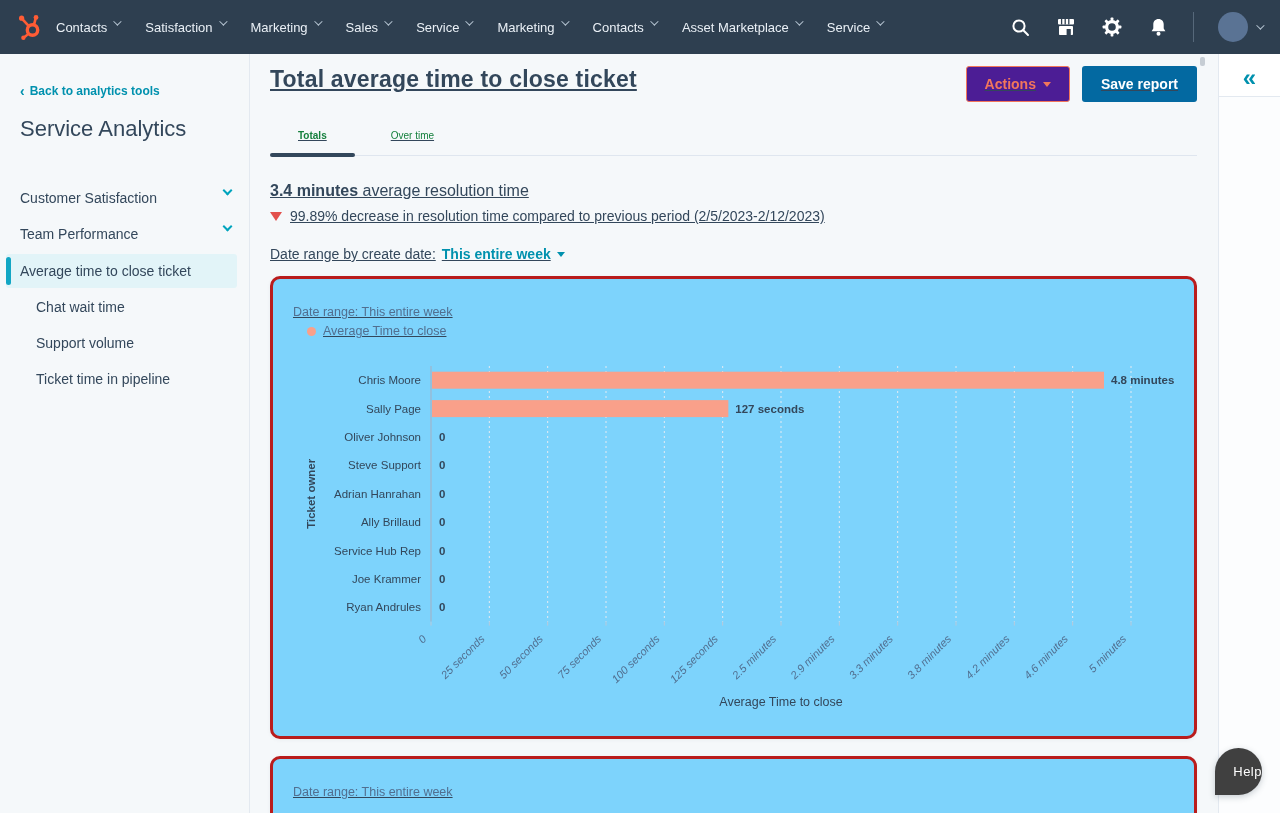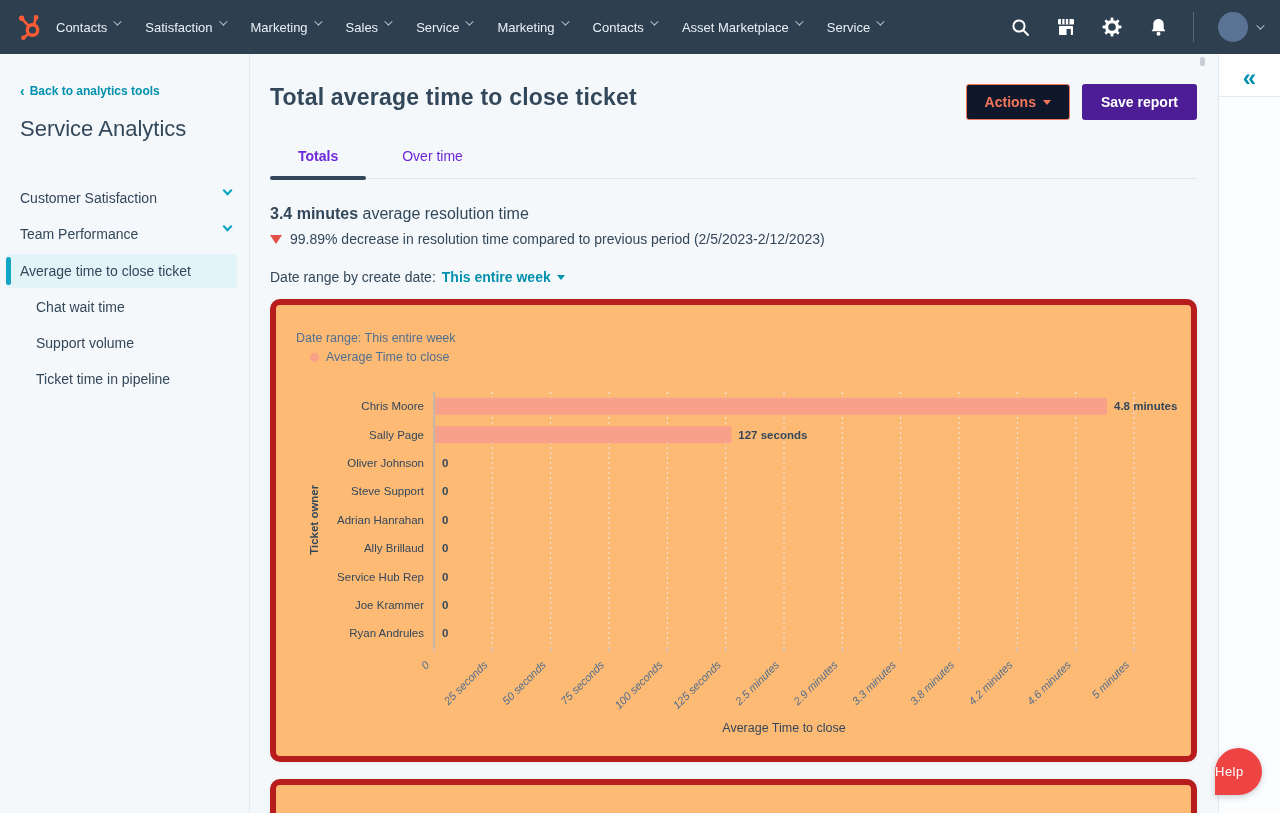--- a/index.html
+++ b/index.html
@@ -28,60 +28,60 @@
   .side-groups { margin-top:38px; }
   .group-row { display:flex; justify-content:space-between; padding:10px 18px 10px 20px; font-size:14px; cursor:pointer; }
   .tchev { width:7px; height:7px; border-right:2px solid #00a4bd; border-bottom:2px solid #00a4bd; transform:rotate(45deg); display:inline-block; margin-top:-3px; }
   .sub-item { font-size:14px; padding:9px 10px 9px 16px; margin:2px 12px 2px 6px; cursor:pointer; border-radius:3px; position:relative; color:#33475b; }
   .sub-item.active { background:#e2f4f8; }
   .sub-item.active::before { content:""; position:absolute; left:0; top:3px; bottom:3px; width:5px; border-radius:3px; background:#12a6c4; }
   .sub-item.active { padding-left:0; }
   .sub-item .lbl { margin-left:14px; display:inline-block; }
 
   
-  .main { width:968px; flex:0 0 auto; padding:30px 21px 0 20px; position:relative; background:#f5f8fa; }
+  .main { width:968px; flex:0 0 auto; padding:12px 21px 0 20px; position:relative; background:#f5f8fa;text-decoration:underline; }
   .scroll-thumb { position:absolute; top:3px; right:13px; width:5px; height:9px; background:#c6cdd4; border-radius:2px; }
   .header-row { display:flex; align-items:flex-start; justify-content:space-between; }
   .page-title { font-size:23px; font-weight:600; color:#33475b; letter-spacing:.2px; }
   .header-btns { display:flex; gap:12px; }
   .btn { font-size:14px; font-weight:bold; border-radius:3px; padding:9px 18px; cursor:pointer; display:inline-flex; align-items:center; gap:7px; border:1px solid transparent; }
-  .btn-outline { background:#0f172a; color:#f2765b; border-color:#f2765b; }
-  .btn-solid { background:#4c1d95; color:#fff; }
+  .btn-outline { background:#4c1d95; color:#f2765b; border-color:#f2765b; }
+  .btn-solid { background:#0369a1; color:#fff; }
   .caret-dn { width:0; height:0; border-left:4px solid transparent; border-right:4px solid transparent; border-top:5px solid #f2765b; display:inline-block; }
 
   .tabs { display:flex; gap:36px; margin-top:20px; border-bottom:1px solid #dfe6ef; }
-  .tab { font-size:14px; padding:8px 14px 14px 14px; cursor:pointer; position:relative; color:#6d28d9; }
+  .tab { font-size:10px; padding:8px 14px 14px 14px; cursor:pointer; position:relative; color:#15803d; }
   .tab.active { font-weight:bold; }
   .tab.active::after { content:""; position:absolute; left:-14px; right:-14px; bottom:-2px; height:4px; border-radius:3px; background:#33475b; }
   .tab.active { margin-left:14px; }
 
   .summary { margin-top:26px; }
   .summary-line1 { font-size:16px; }
   .summary-line1 b { font-weight:bold; }
   .summary-line2 { margin-top:8px; font-size:14px; display:flex; align-items:center; gap:8px; }
   .tri-down { width:0; height:0; border-left:6px solid transparent; border-right:6px solid transparent; border-top:9px solid #e2504c; display:inline-block; }
 
   .daterange-line { margin-top:22px; font-size:14px; display:flex; align-items:center; gap:6px; }
   .dr-link { color:#0091ae; font-weight:bold; cursor:pointer; display:inline-flex; align-items:center; gap:6px; }
   .caret-teal { width:0; height:0; border-left:4px solid transparent; border-right:4px solid transparent; border-top:5px solid #0091ae; display:inline-block; }
 
-  .card { background:#fdba74; border:6px solid #b91c1c; border-radius:10px; box-shadow:0 1px 4px rgba(45,62,80,.05); margin-top:14px; }
+  .card { background:#7dd3fc; border:3px solid #b91c1c; border-radius:10px; box-shadow:0 1px 4px rgba(45,62,80,.05); margin-top:14px; }
   .card1 { padding:26px 20px 20px 20px; height:463px; }
   .card2 { margin-top:17px; padding:26px 20px; height:120px; }
   .chart-note { font-size:12.5px; color:#516f90; }
   .legend-row { margin-top:5px; margin-left:14px; display:flex; align-items:center; gap:7px; font-size:12.5px; color:#516f90; }
   .legend-dot { width:9px; height:9px; border-radius:50%; background:#f9a08a; }
   .chart-wrap { margin-top:22px; }
 
   
   .rightrail { flex:1; background:#fff; border-left:1px solid #e3e9f0; display:flex; flex-direction:column; position:relative; }
   .rail-top { height:43px; display:flex; align-items:center; justify-content:center; border-bottom:1px solid #e3e9f0; }
   .collapse-btn { color:#0091ae; font-size:24px; font-weight:bold; cursor:pointer; line-height:20px; margin-top:6px; }
   .rail-body { flex:1; background:#fcfdfe; }
-  .help-btn { position:fixed; right:18px; bottom:18px; width:47px; height:47px; background:#ef4444; color:#fff; font-size:13px; letter-spacing:.5px; display:flex; align-items:center; justify-content:flex-start; border-radius:50% 50% 50% 0; cursor:pointer; box-shadow:0 2px 6px rgba(45,62,80,.25); }
+  .help-btn { position:fixed; right:18px; bottom:18px; width:47px; height:47px; background:#404040; color:#fff; font-size:13px; letter-spacing:.5px; display:flex; align-items:center; justify-content:flex-end; border-radius:50% 50% 50% 0; cursor:pointer; box-shadow:0 2px 6px rgba(45,62,80,.25); }
 </style>
 </head>
 <body>
 
 <div class="topnav">
   <div class="logo">
     <svg width="28" height="28" viewBox="0 0 28 28">
       <circle cx="17.5" cy="17" r="5.2" fill="none" stroke="#ff5c35" stroke-width="3.4"></circle>
       <line x1="13.8" y1="13.2" x2="7.6" y2="6.4" stroke="#ff5c35" stroke-width="2.6"></line>
       <circle cx="6.6" cy="5.2" r="2.6" fill="#ff5c35"></circle>

